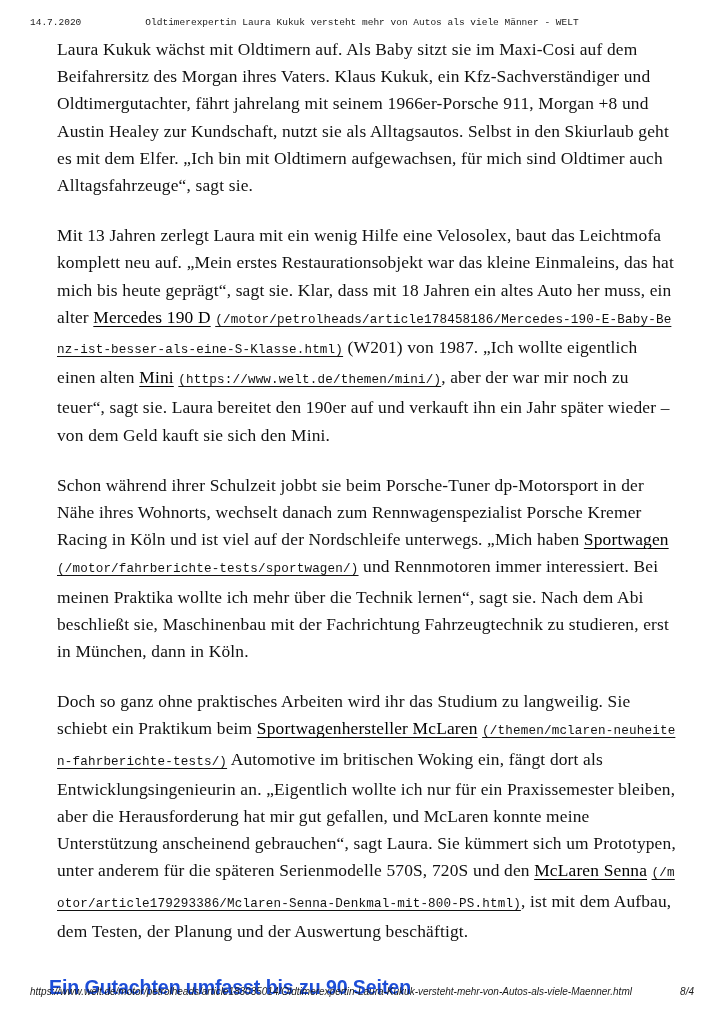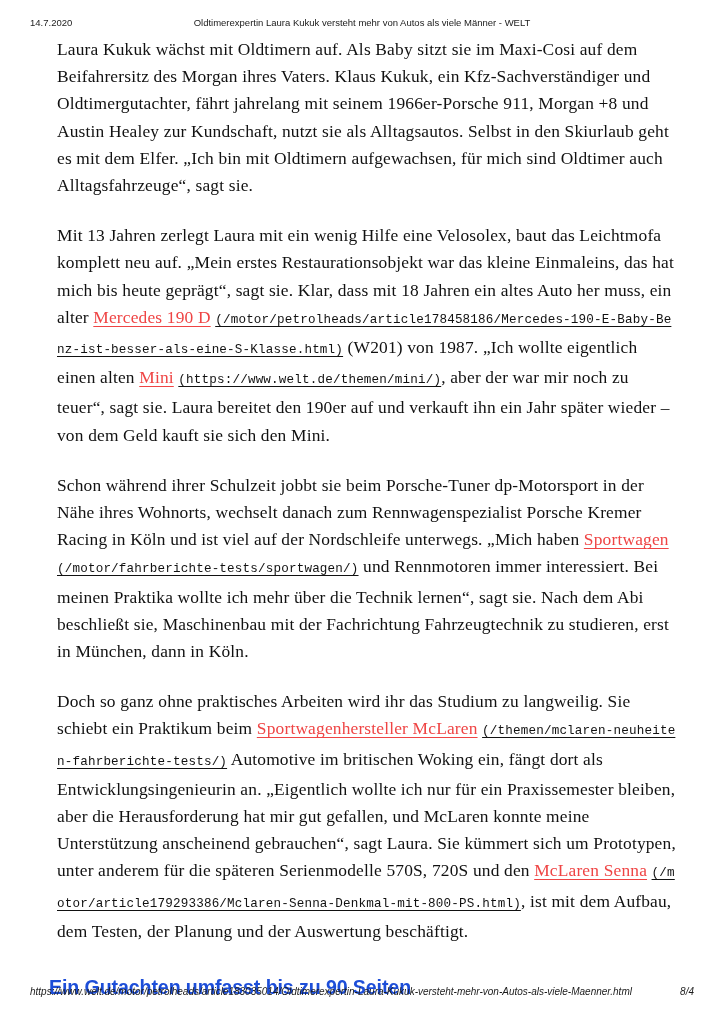--- a/index.html
+++ b/index.html
@@ -17,21 +17,21 @@
     color: #000000;
   }
 
   
   .print-header {
     position: absolute;
     top: 17px;
     left: 0;
     width: 724px;
     height: 14px;
-    font-family: Liberation Sans, sans-serif;
+    font-family: Liberation Mono, monospace;
     font-size: 9.5px;
     color: #1a1a1a;
     white-space: nowrap;
   }
   .print-header .ph-date {
     position: absolute;
     left: 30px;
     top: 0;
   }
   .print-header .ph-title {
@@ -55,21 +55,21 @@
     font-size: 17.4px;
     line-height: 27.2px;
     text-align: left;
     color: #111111;
     letter-spacing: 0.01em;
   }
   p.para:last-child { margin-bottom: 0; }
 
   
   a.link {
-    color: #ef4444;
+    color: #000000;
     text-underline-offset: 2.5px;
     text-decoration-thickness: 1px;
     text-align: right;
   }
   
   span.href {
     font-family: "Liberation Mono", "DejaVu Sans Mono", monospace;
     font-size: 12.6px;
     color: #111111;
     text-decoration: underline;

